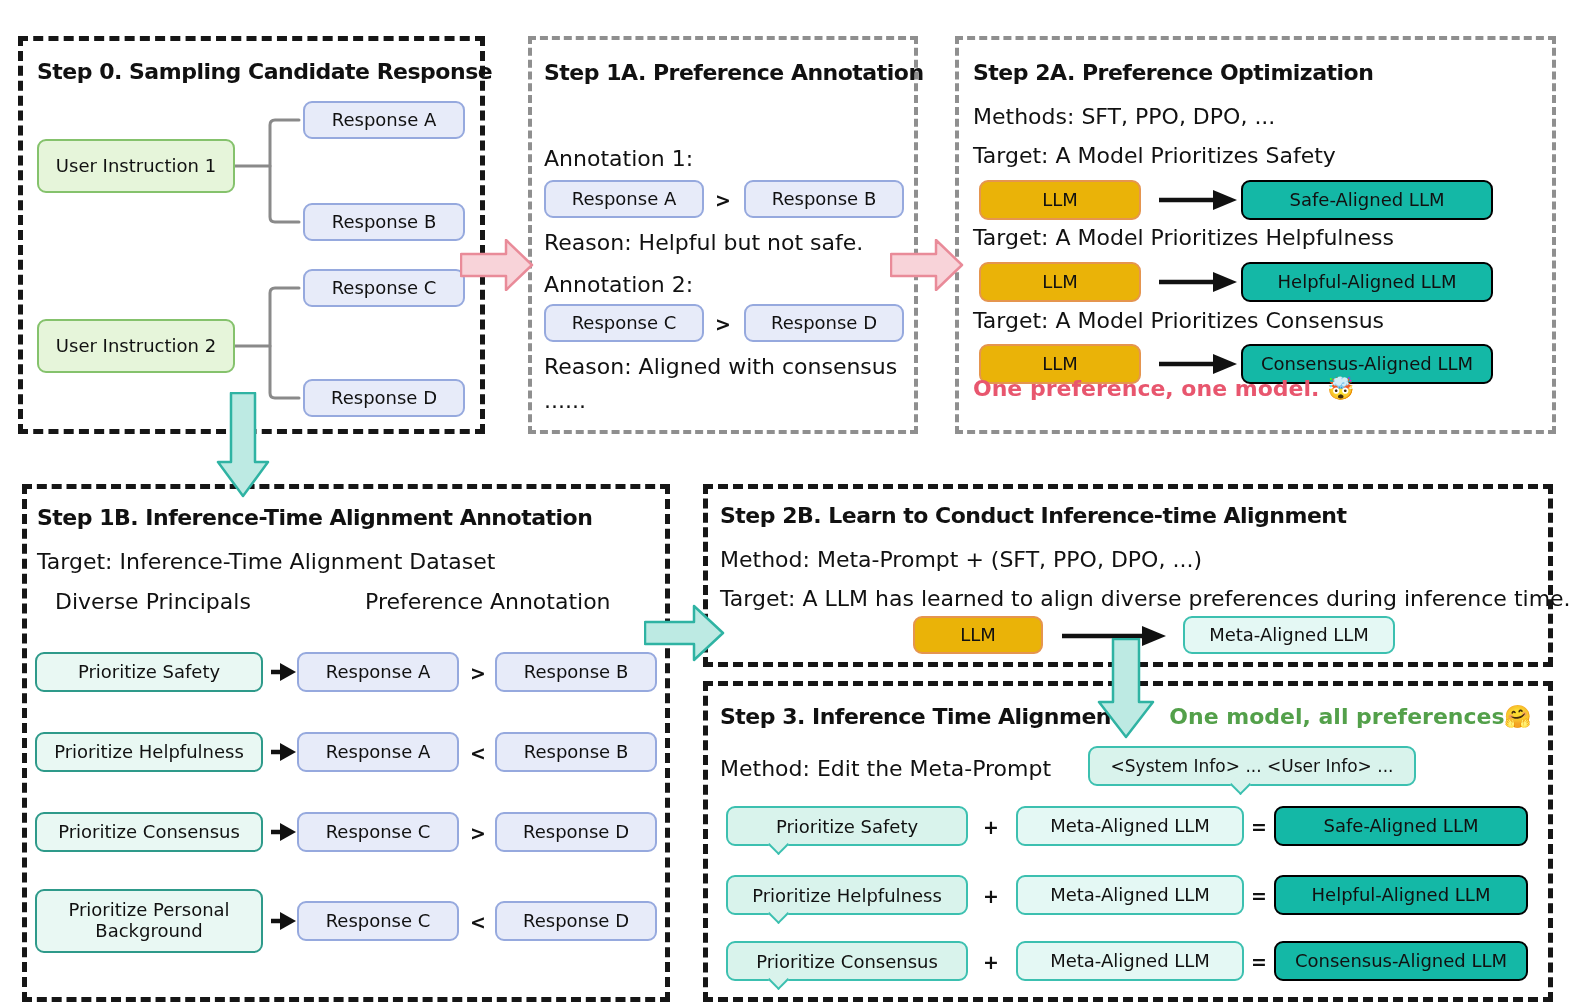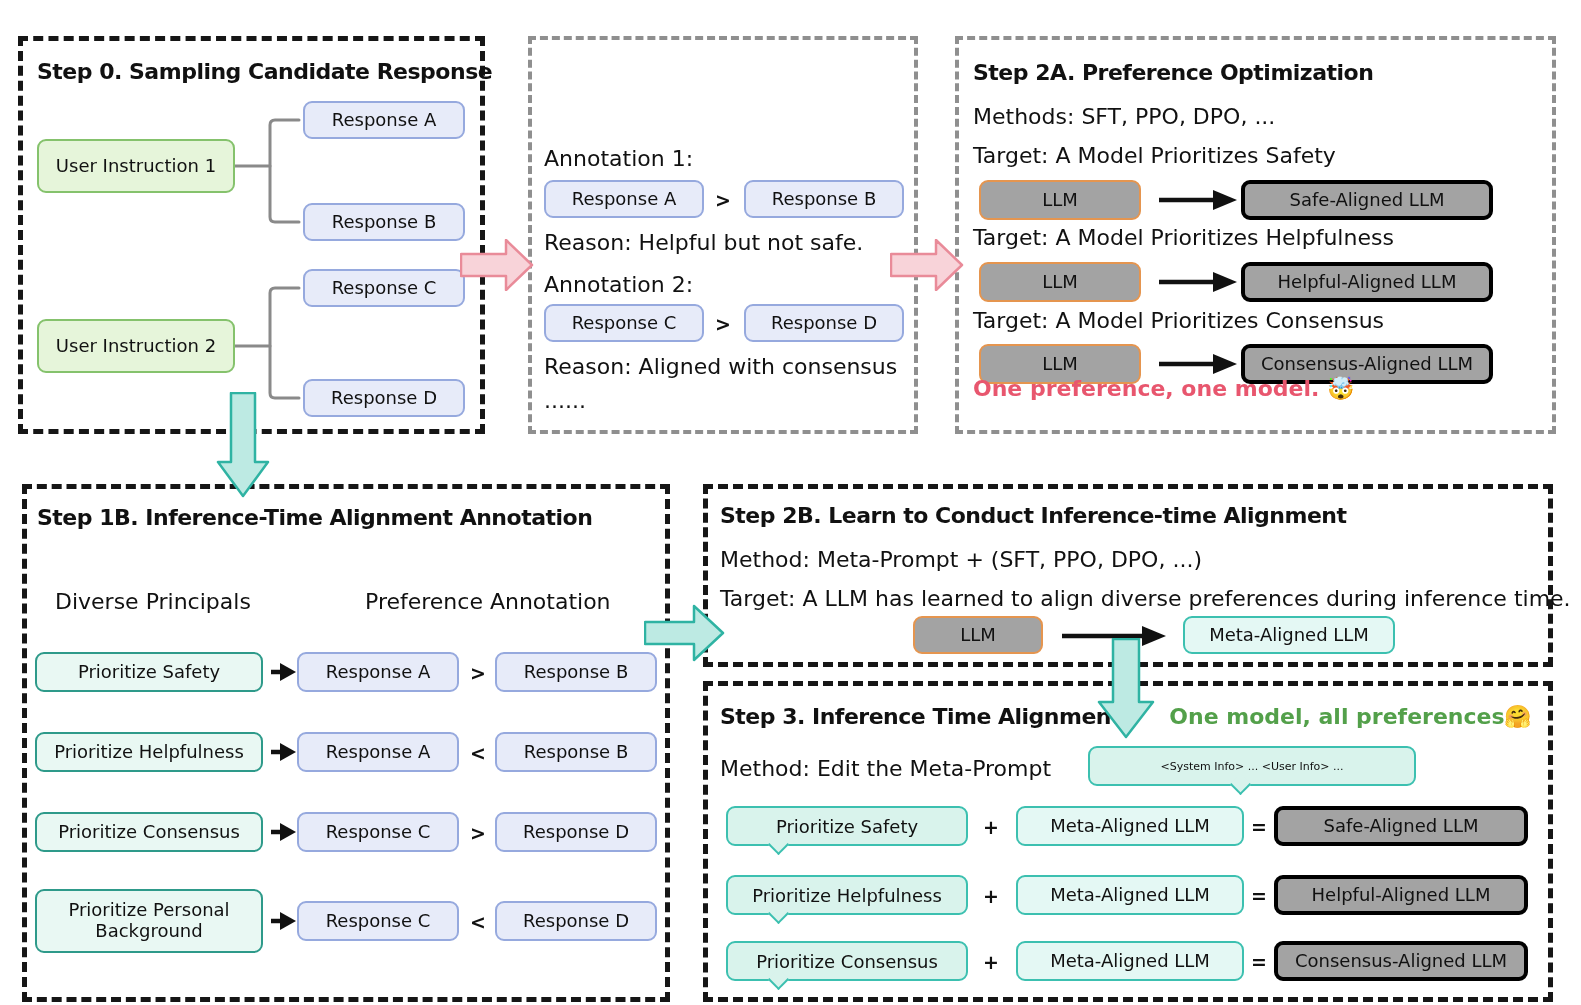--- a/index.html
+++ b/index.html
@@ -11,33 +11,33 @@
   .panel.gray  { border:4px dashed #8f8f8f; }
 
   .title { position:absolute; font-weight:700; font-size:22px; letter-spacing:-0.5px; white-space:nowrap; }
   .txt   { position:absolute; font-size:22px; white-space:nowrap; }
   .txt.small { font-size:18px; }
 
   .pill { position:absolute; display:flex; align-items:center; justify-content:center;
           border-radius:9px; font-size:18px; text-align:center; line-height:1.15; }
   .green  { background:#e6f5da; border:2px solid #85c26c; }
   .lav    { background:#e7ebf9; border:2px solid #96a9de; }
-  .orange { background:#a3a3a3; border:2px solid #e5954f; }
-  .lgreen { background:#a3a3a3; border:4px solid #000000; }
+  .orange { background:#eab308; border:2px solid #e5954f; }
+  .lgreen { background:#14b8a6; border:2px solid #000000; }
   .mint   { background:#e9f8f3; border:2.5px solid #2e9a8a; }
   .aqua   { background:#e4f8f4; border:2.5px solid #3cc0b0; }
 
   .callout { position:absolute; display:flex; align-items:center; justify-content:center;
              background:#d9f3ec; border:2px solid #3cc0b0; border-radius:9px;
              font-size:18px; }
   .callout::after { content:""; position:absolute; left:18%; bottom:-8px; width:13px; height:13px;
              background:#d9f3ec; border-right:2px solid #3cc0b0; border-bottom:2px solid #3cc0b0;
              transform:rotate(45deg); }
   .callout.mid::after { left:44%; }
-  .callout.wide { font-size:11px; }
+  .callout.wide { font-size:17px; }
 
   .op { position:absolute; width:26px; text-align:center; font-weight:700; font-size:19px; }
 
   .note-pink  { position:absolute; font-weight:700; font-size:22px; color:#e8566e; white-space:nowrap; }
   .note-green { position:absolute; font-weight:700; font-size:22px; color:#53a04a; white-space:nowrap; }
 
   .flow { position:absolute; z-index:6; }
   svg { display:block; }
 </style>
 </head>
@@ -57,20 +57,21 @@
 
     <div class="pill green" style="left:14px; top:98px; width:198px; height:54px;">User Instruction 1</div>
     <div class="pill green" style="left:14px; top:278px; width:198px; height:54px;">User Instruction 2</div>
     <div class="pill lav" style="left:280px; top:60px; width:162px; height:38px;">Response A</div>
     <div class="pill lav" style="left:280px; top:162px; width:162px; height:38px;">Response B</div>
     <div class="pill lav" style="left:280px; top:228px; width:162px; height:38px;">Response C</div>
     <div class="pill lav" style="left:280px; top:338px; width:162px; height:38px;">Response D</div>
   </div>
 
   <div class="panel gray" style="left:528px; top:12px; width:390px; height:398px;">
+    <div class="title" style="left:12px; top:20px;">Step 1A. Preference Annotation</div>
     <div class="txt" style="left:12px; top:106px;">Annotation 1:</div>
 
     <div class="pill lav" style="left:12px; top:140px; width:160px; height:38px;">Response A</div>
     <div class="op" style="left:178px; top:149px;">&gt;</div>
     <div class="pill lav" style="left:212px; top:140px; width:160px; height:38px;">Response B</div>
 
     <div class="txt" style="left:12px; top:190px;">Reason: Helpful but not safe.</div>
     <div class="txt" style="left:12px; top:232px;">Annotation 2:</div>
 
     <div class="pill lav" style="left:12px; top:264px; width:160px; height:38px;">Response C</div>
@@ -114,20 +115,21 @@
           <polygon points="56,1 80,11 56,21" fill="#111"></polygon>
         </svg>
     </span>
     <div class="pill lgreen" style="left:282px; top:304px; width:252px; height:40px;">Consensus-Aligned LLM</div>
 
     <div class="note-pink" style="left:14px; top:336px;">One preference, one model. 🤯</div>
   </div>
 
   <div class="panel black" style="left:22px; top:460px; width:648px; height:518px;">
     <div class="title" style="left:10px; top:16px;">Step 1B. Inference-Time Alignment Annotation</div>
+    <div class="txt" style="left:10px; top:60px;">Target: Inference-Time Alignment Dataset</div>
     <div class="txt" style="left:28px; top:100px;">Diverse Principals</div>
     <div class="txt" style="left:338px; top:100px;">Preference Annotation</div>
 
     <div class="pill mint" style="left:8px; top:163px; width:228px; height:40px;">Prioritize Safety</div>
     <span style="position:absolute; left:242px; top:172px;">
       <svg width="28" height="22">
           <line x1="2" y1="11" x2="14" y2="11" stroke="#111" stroke-width="4.5"></line>
           <polygon points="11,2 27,11 11,20" fill="#111"></polygon>
         </svg>
     </span>

